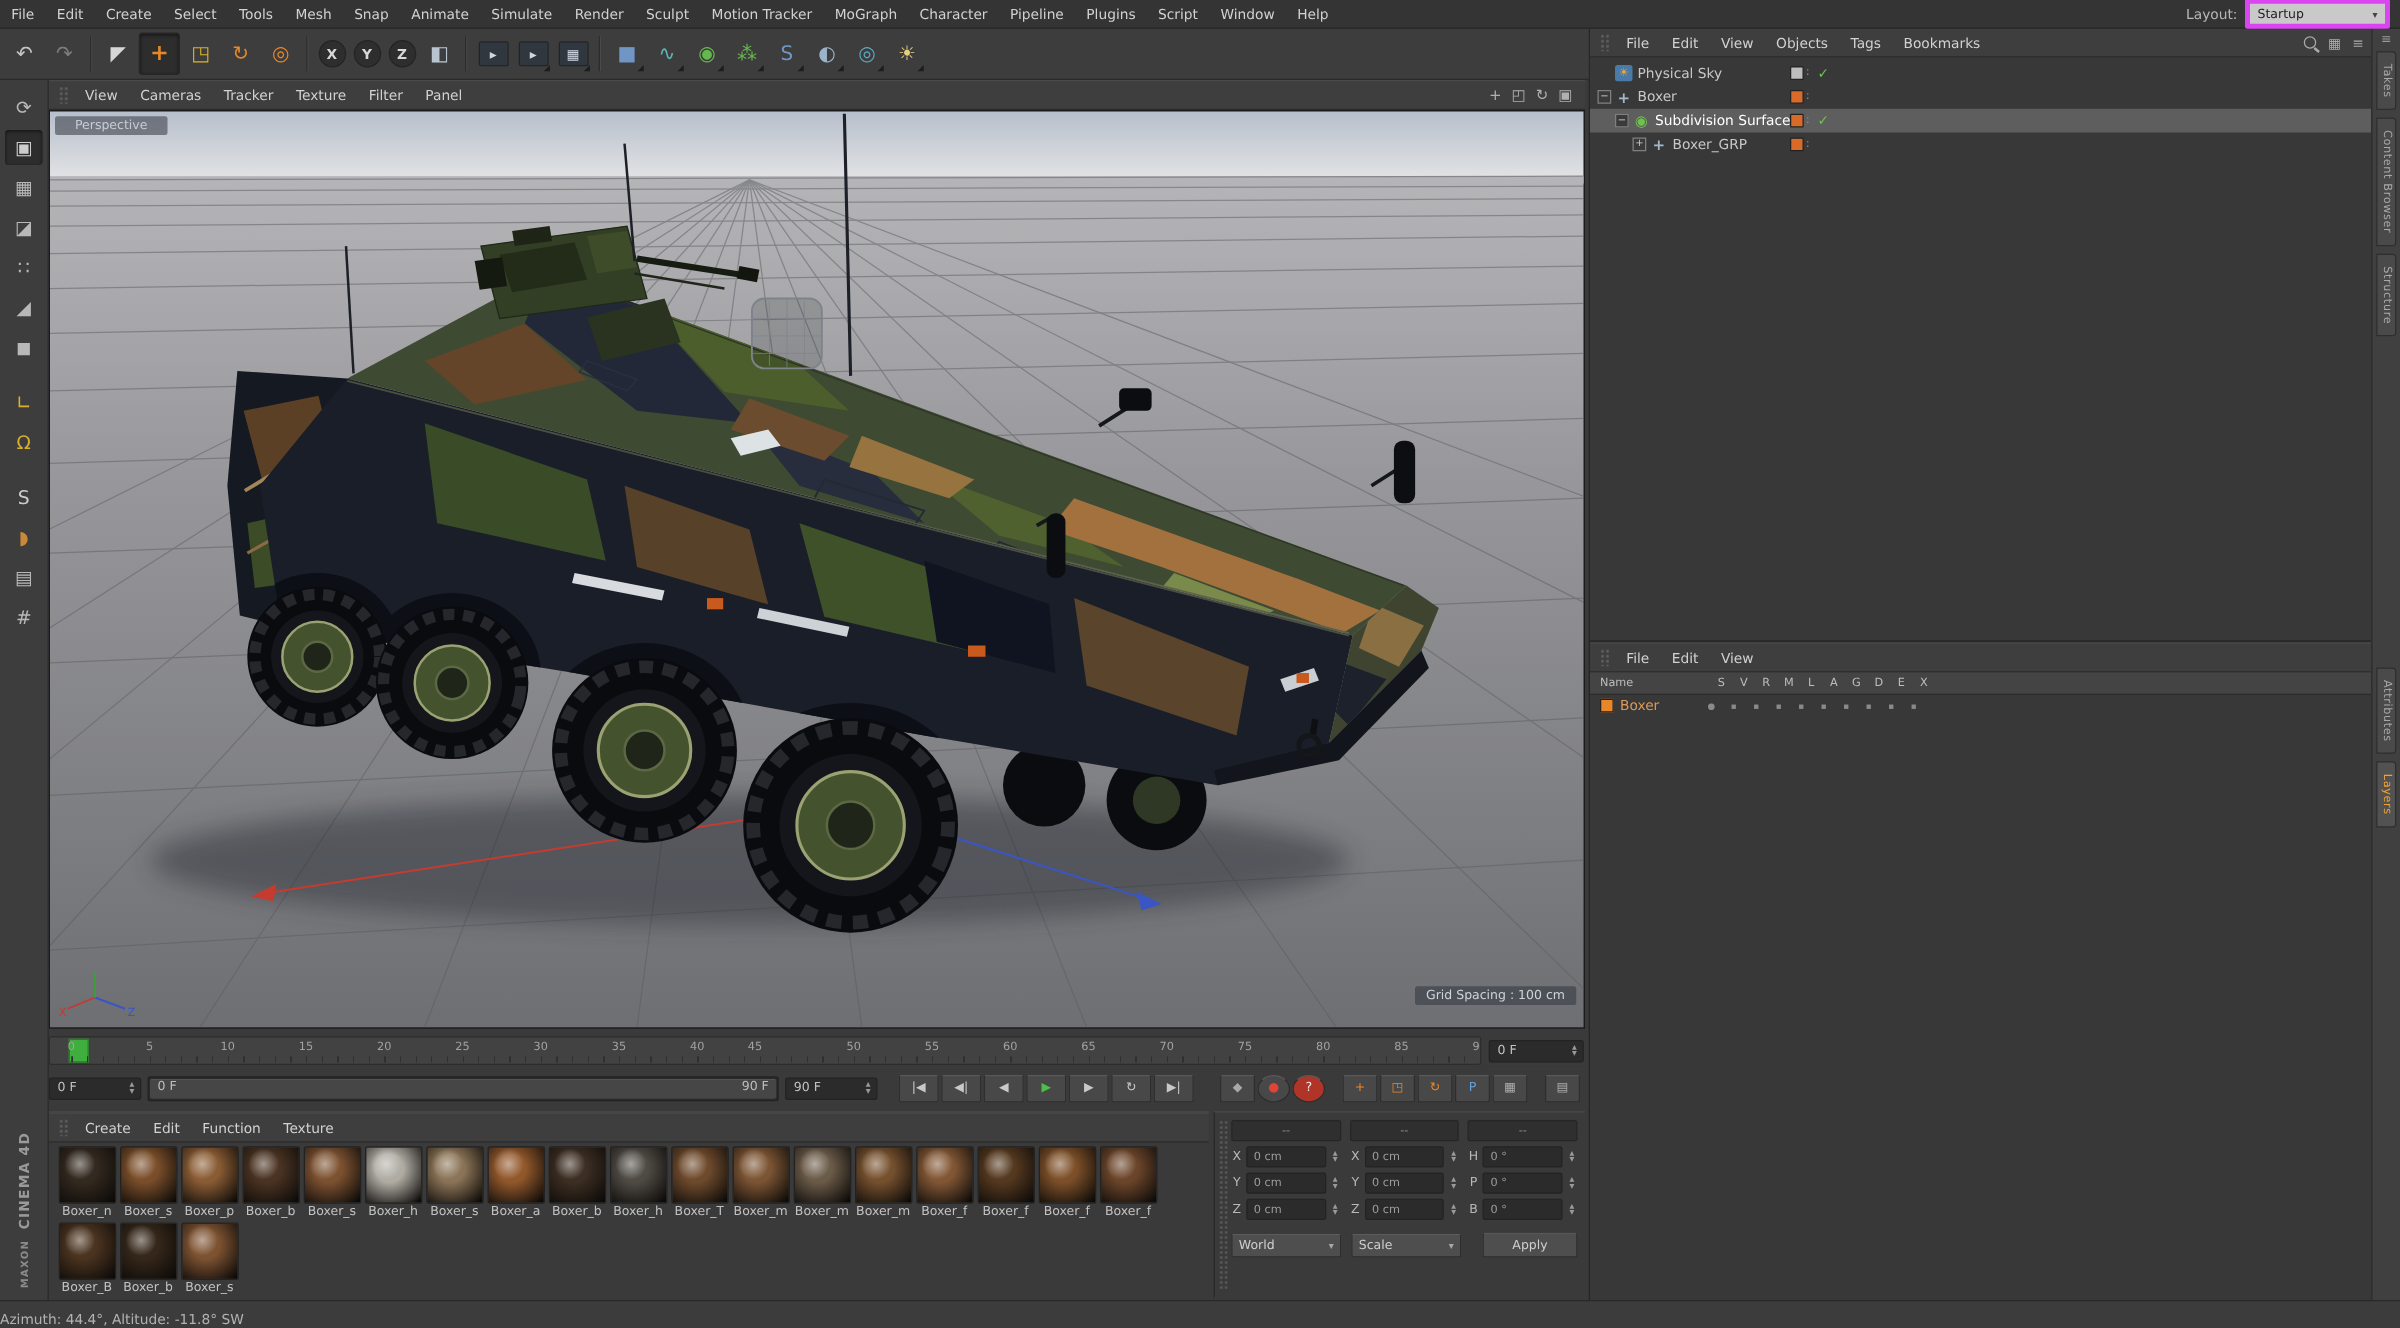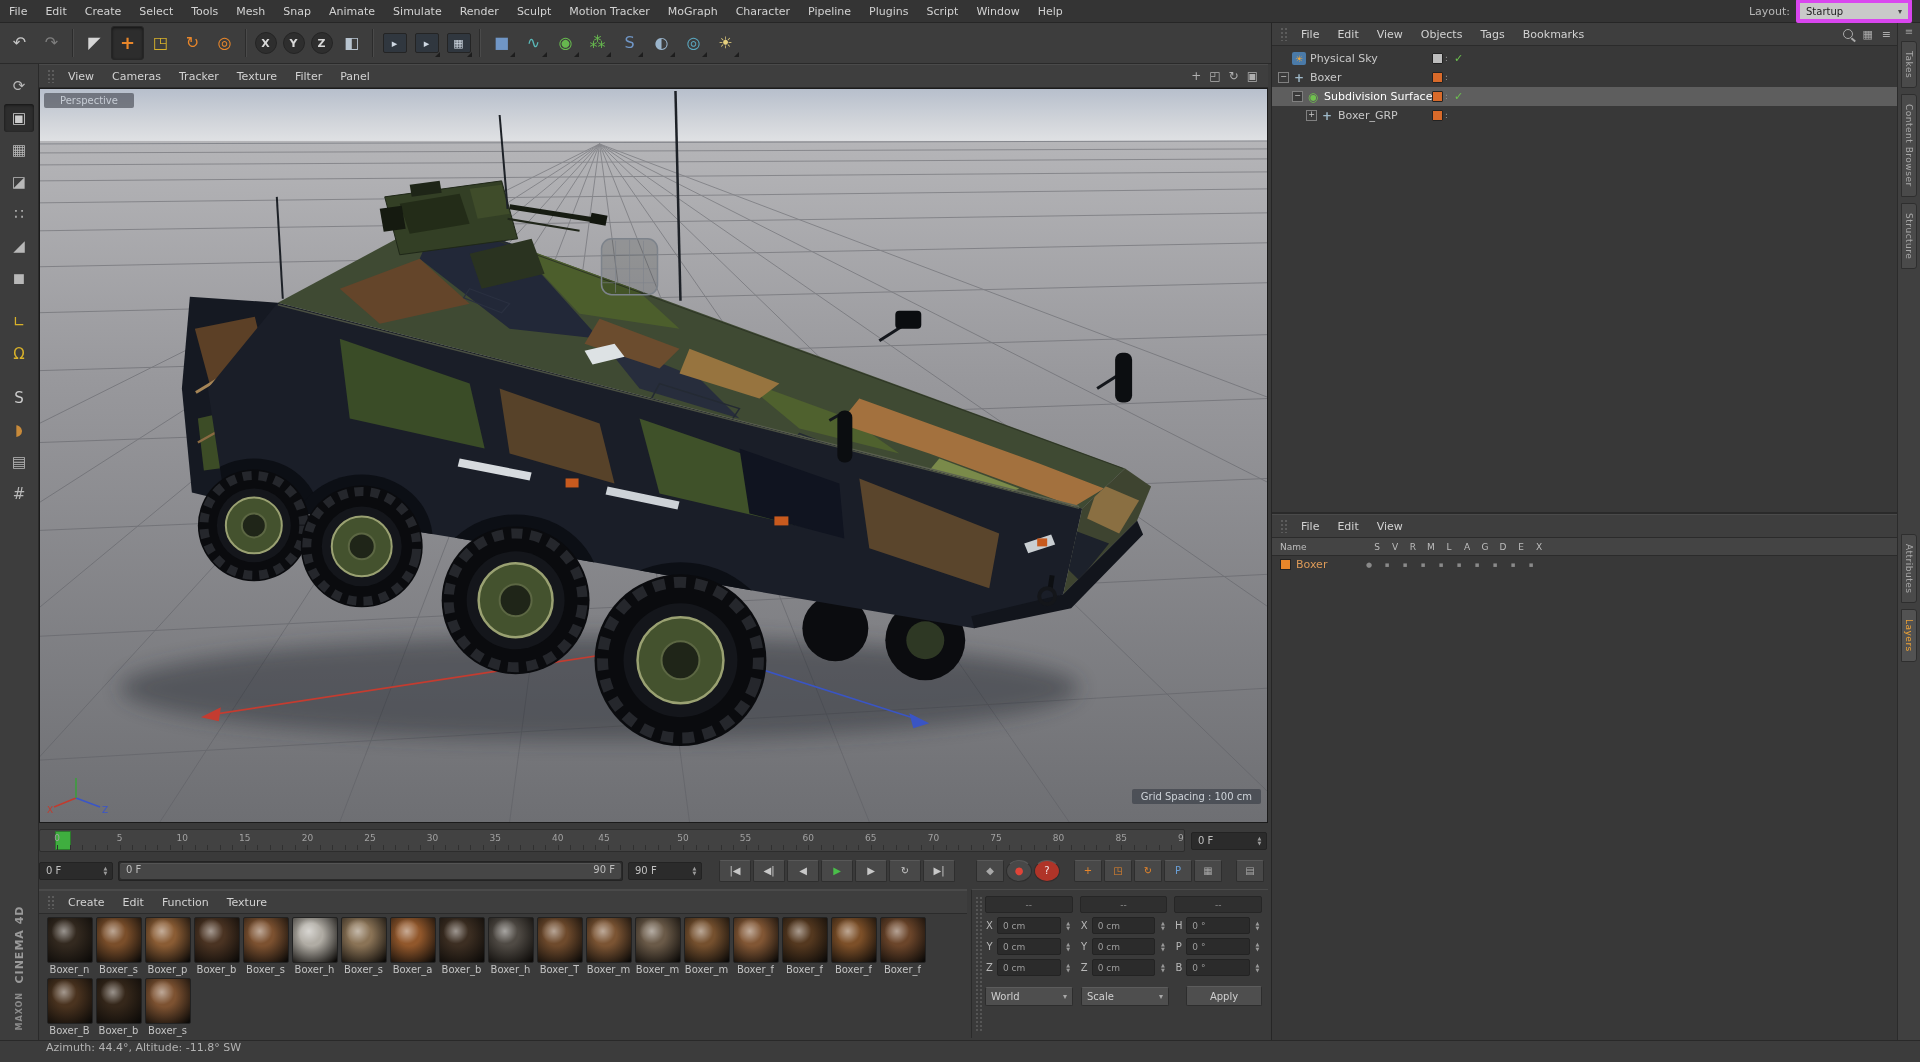--- a/index.html
+++ b/index.html
@@ -128,21 +128,21 @@
   .lm-swatch{width:9px;height:9px;border:1px solid #222;margin-right:5px;flex:none}
   .lm-name{color:#dc9a58;font-size:11px}
   
   #edge-strip{position:absolute;left:1897px;top:22px;width:23px;height:1018px;background:#404040;border-left:1px solid #2b2b2b;box-sizing:border-box}
   .estrip-icon{display:block;text-align:center;color:#9a9a9a;font-size:10px;padding:4px 0}
   #tabs-top,#tabs-bottom{display:flex;flex-direction:column;align-items:center;gap:6px}
   #tabs-bottom{position:absolute;top:512px;left:0;width:100%}
   .etab{writing-mode:vertical-rl;background:#4a4a4a;border:1px solid #2e2e2e;border-radius:0 3px 3px 0;color:#a8a8a8;font-size:9px;padding:9px 2px;cursor:pointer;letter-spacing:.5px}
   .etab.active{color:#eda235;background:#525252}
   
-  #statusbar{position:absolute;left:0;top:1040px;width:1920px;height:22px;background:#3c3c3c;border-top:1px solid #292929;display:flex;align-items:flex-start;padding-left:46px;box-sizing:border-box;color:#b2b2b2;z-index:25}
+  #statusbar{position:absolute;left:0;top:1040px;width:1920px;height:22px;background:#3c3c3c;border-top:1px solid #292929;display:flex;align-items:flex-end;box-sizing:border-box;color:#b2b2b2;z-index:25}
 </style>
 </head>
 <body>
 
 <div id="menubar">
   <div id="menubar-items">
       <div class="menu-item">File</div>
       <div class="menu-item">Edit</div>
       <div class="menu-item">Create</div>
       <div class="menu-item">Select</div>

